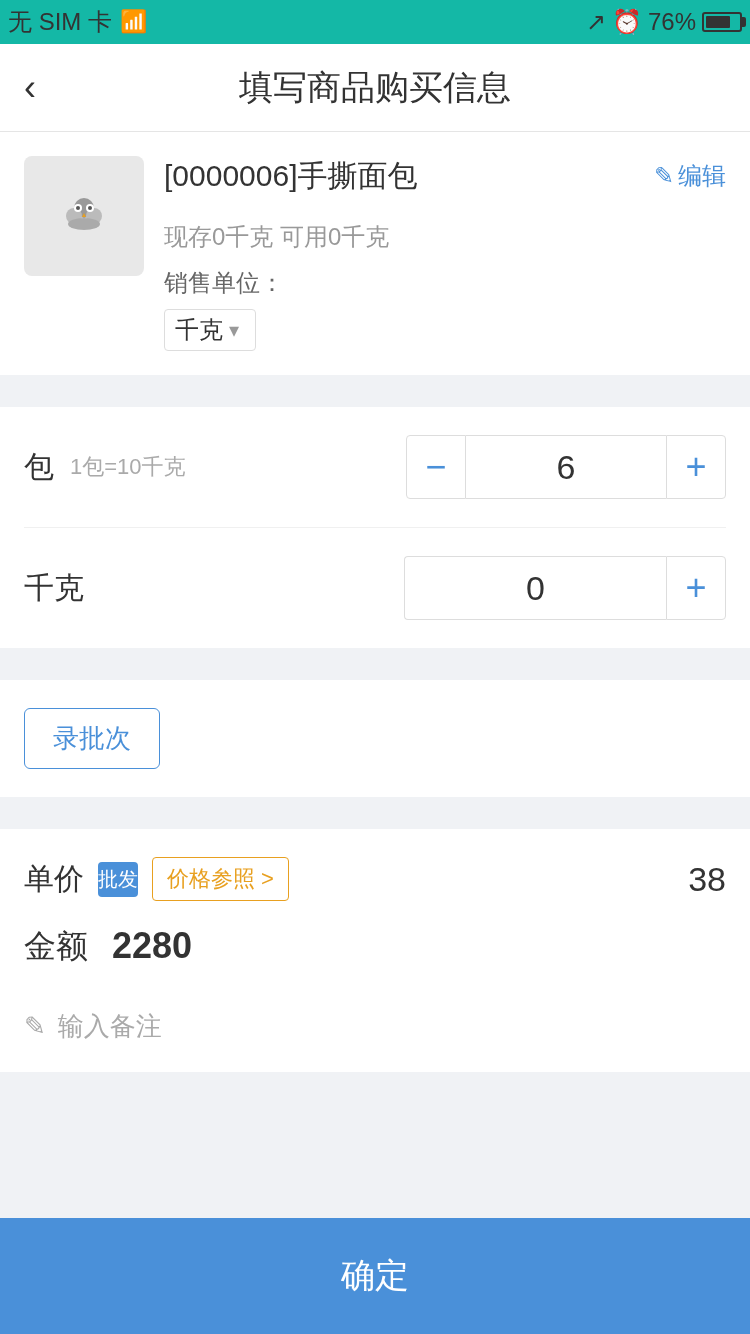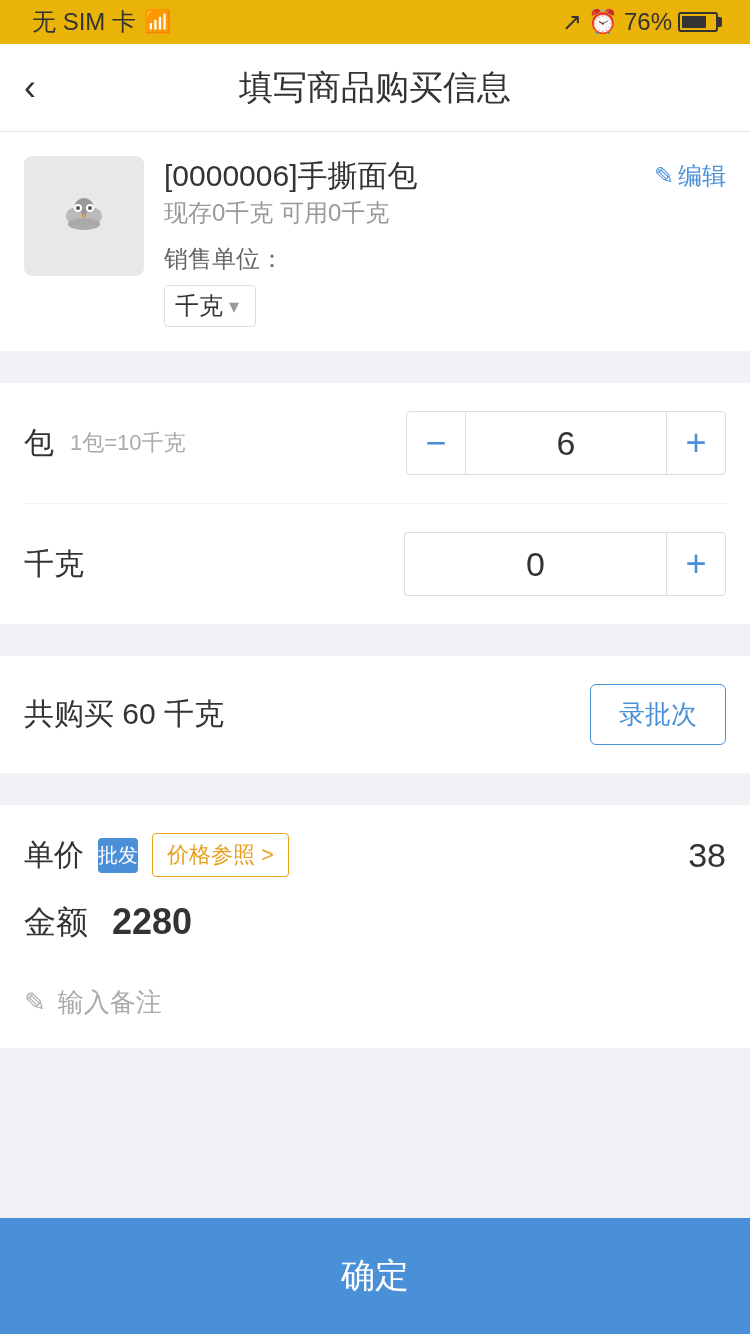--- a/index.html
+++ b/index.html
@@ -9,25 +9,25 @@
       min-height: 1334px;
       font-family: -apple-system, "PingFang SC", "Helvetica Neue", sans-serif;
       background: #f0f2f5;
       font-size: 28px;
       color: #333;
     }
 
     
     .status-bar {
       height: 44px;
-      background: #eab308;
+      background: #14b8a6;
       display: flex;
       align-items: center;
       justify-content: space-between;
-      padding: 0 32px;
+      padding: 0 8px;
       font-size: 24px;
       color: #333;
       text-align: center;
     }
     .status-left { display: flex; align-items: center; gap: 8px; }
     .status-center { font-size: 28px; font-weight: 500; }
     .status-right { display: flex; align-items: center; gap: 6px; font-size: 24px; }
     .battery-icon {
       display: inline-flex; align-items: center;
       border: 2px solid #333; border-radius: 3px;
@@ -82,21 +82,21 @@
       align-items: center;
       justify-content: center;
       flex-shrink: 0;
     }
     .product-thumb svg { width: 60px; height: 60px; }
     .product-info { flex: 1; }
     .product-name {
       font-size: 30px;
       font-weight: 500;
       color: #333;
-      margin-bottom: 0;
+      margin-bottom: 24px;
     }
     .product-stock {
       font-size: 24px;
       color: #999;
       margin-bottom: 14px;
     }
     .product-unit {
       font-size: 24px;
       color: #666;
       display: flex;
@@ -398,21 +398,20 @@
       <div class="qty-control">
         <input class="qty-input qty-input-no-minus" type="text" value="0" style="">
         <div class="qty-btn qty-btn-plus">+</div>
       </div>
     </div>
   </div>
 
   <div class="divider"></div>
 
   <div class="summary-row">
-    <span class="summary-text">共购买 60 千克</span>
     <div class="batch-btn">录批次</div>
   </div>
 
   <div class="divider"></div>
 
   <div class="price-section">
     <div class="price-row">
       <div class="price-label">
         <span>单价</span>
         <span class="price-badge">批发</span>

